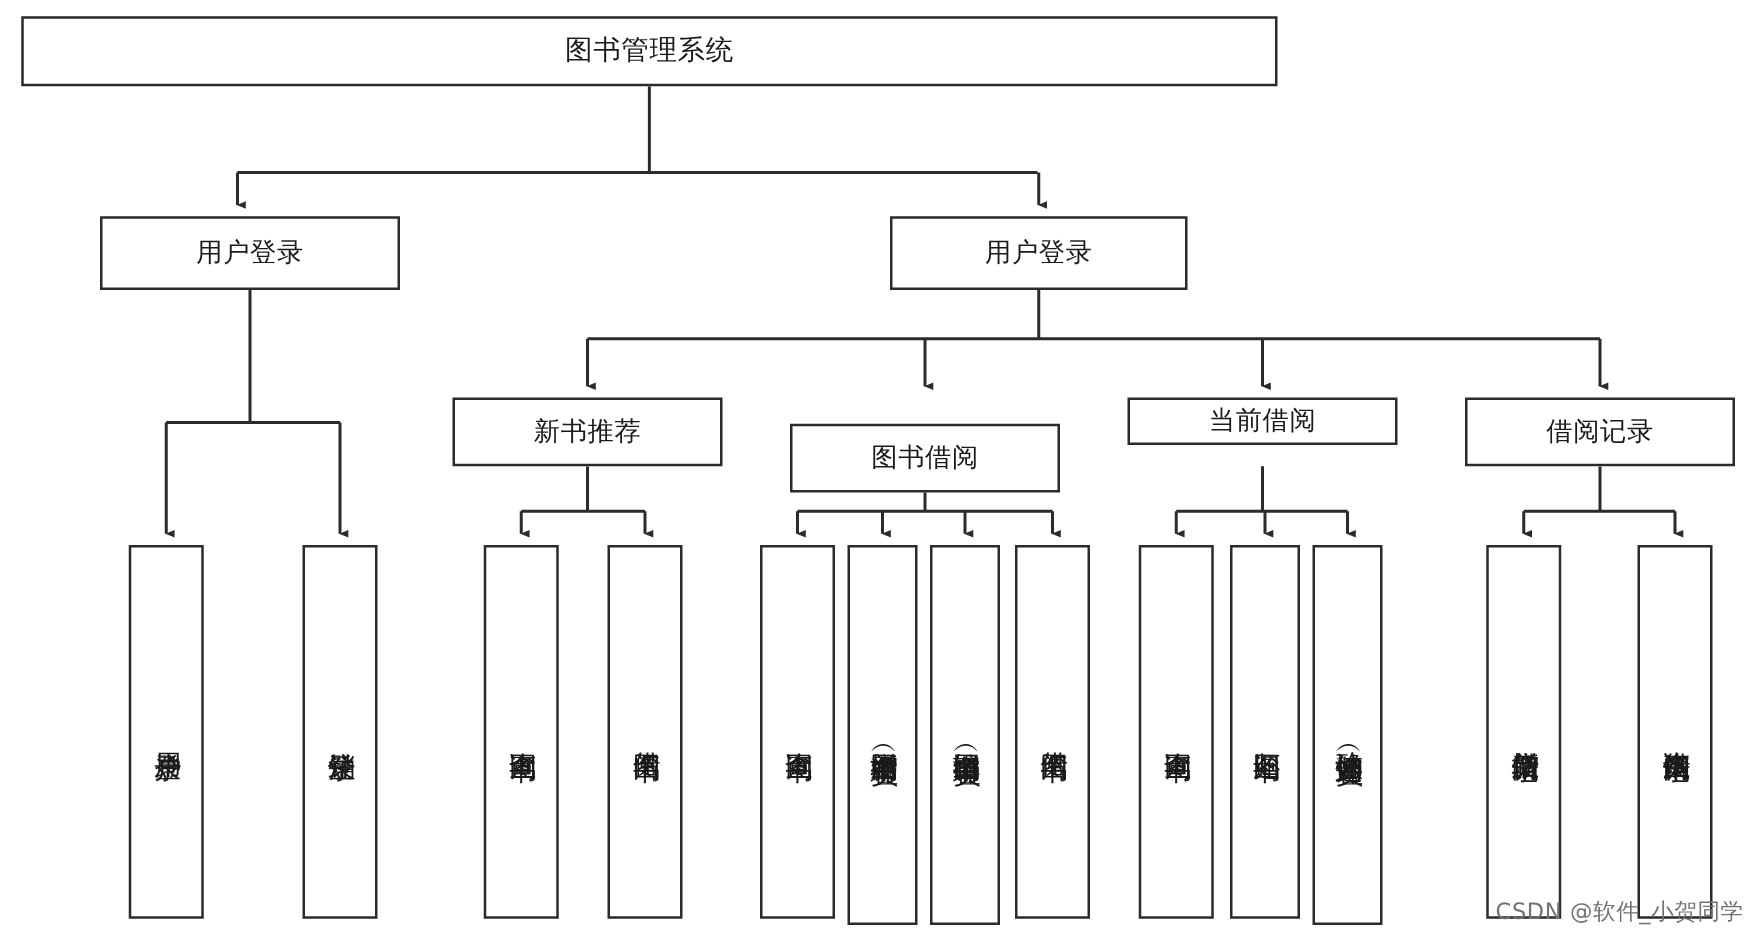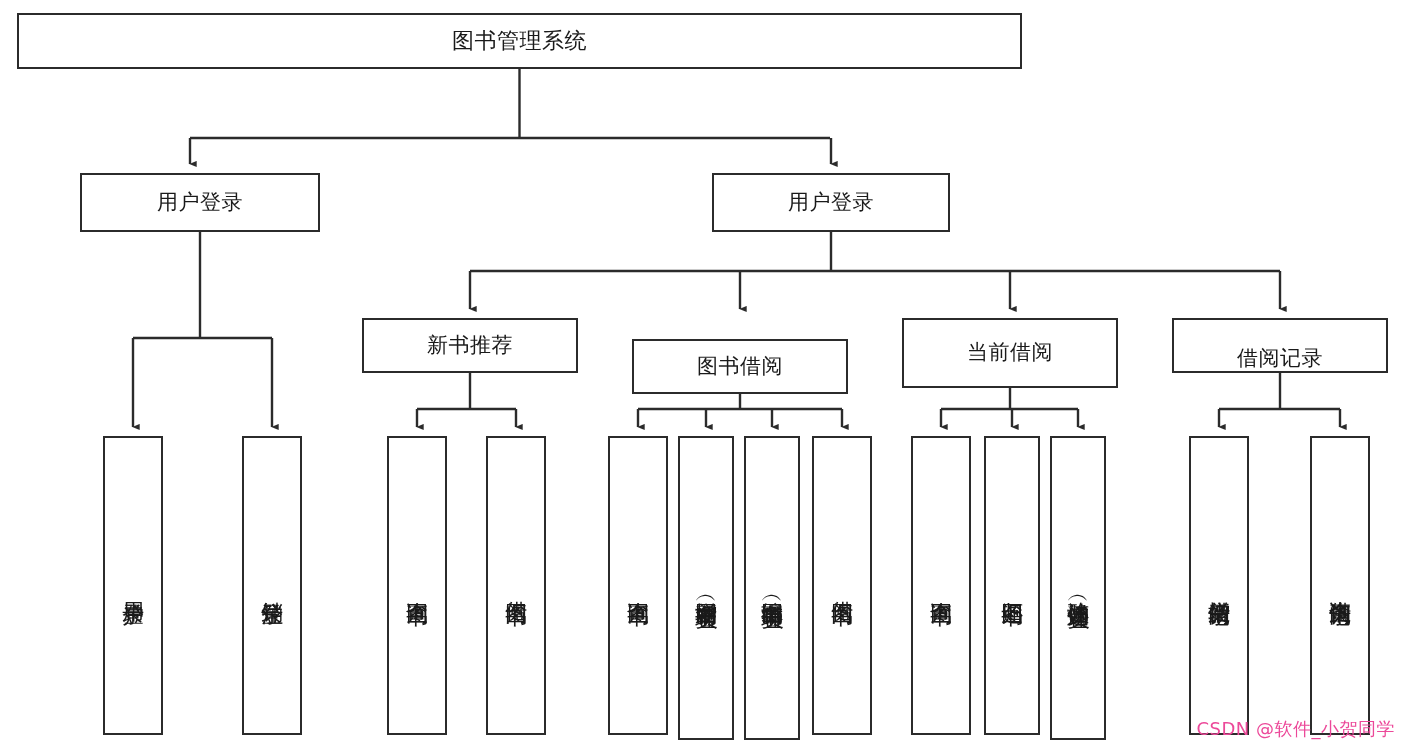--- a/index.html
+++ b/index.html
@@ -61,21 +61,21 @@
     writing-mode: vertical-rl;
     text-orientation: upright;
     white-space: normal;
     display: block;
   }
   .watermark {
     position: absolute;
     right: 10px;
     bottom: 6px;
     font-size: 18px;
-    color: #ec4899;
+    color: #737373;
     letter-spacing: 0.5px;
     z-index: 3;
     white-space: nowrap;
     font-family: "DejaVu Sans", "Liberation Sans", sans-serif;
   }
 </style>
 </head>
 <body>
 
 <div id="canvas" style="background: rgb(255, 255, 255);">
@@ -140,24 +140,24 @@
   <div class="node node-h" id="node-l1-1" style="left: 712px; top: 173px; width: 238px; height: 59px;">
     <span>用户登录</span>
   </div>
 
   <div class="node node-h" id="node-l2-0" style="left: 362px; top: 318px; width: 216px; height: 55px;">
     <span>新书推荐</span>
   </div>
   <div class="node node-h" id="node-l2-1" style="left: 632px; top: 318px; width: 216px; height: 55px; margin-top: 21px;">
     <span>图书借阅</span>
   </div>
-  <div class="node node-h" id="node-l2-2" style="left: 902px; top: 318px; width: 216px; height: 70px;">
+  <div class="node node-h" id="node-l2-2" style="left: 902px; top: 318px; width: 216px; height: 38px;">
     <span>当前借阅</span>
   </div>
-  <div class="node node-h" id="node-l2-3" style="left: 1172px; top: 318px; width: 216px; height: 55px; align-items: flex-end;">
+  <div class="node node-h" id="node-l2-3" style="left: 1172px; top: 318px; width: 216px; height: 55px;">
     <span>借阅记录</span>
   </div>
 
   <div class="node node-v" id="node-lf-0" style="left: 103px; top: 436px; width: 60px; height: 299px;">
     <span class="vtext">用户登录</span>
   </div>
   <div class="node node-v" id="node-lf-1" style="left: 242px; top: 436px; width: 60px; height: 299px;">
     <span class="vtext">注销登录</span>
   </div>
   <div class="node node-v" id="node-lf-2" style="left: 387px; top: 436px; width: 60px; height: 299px;">

